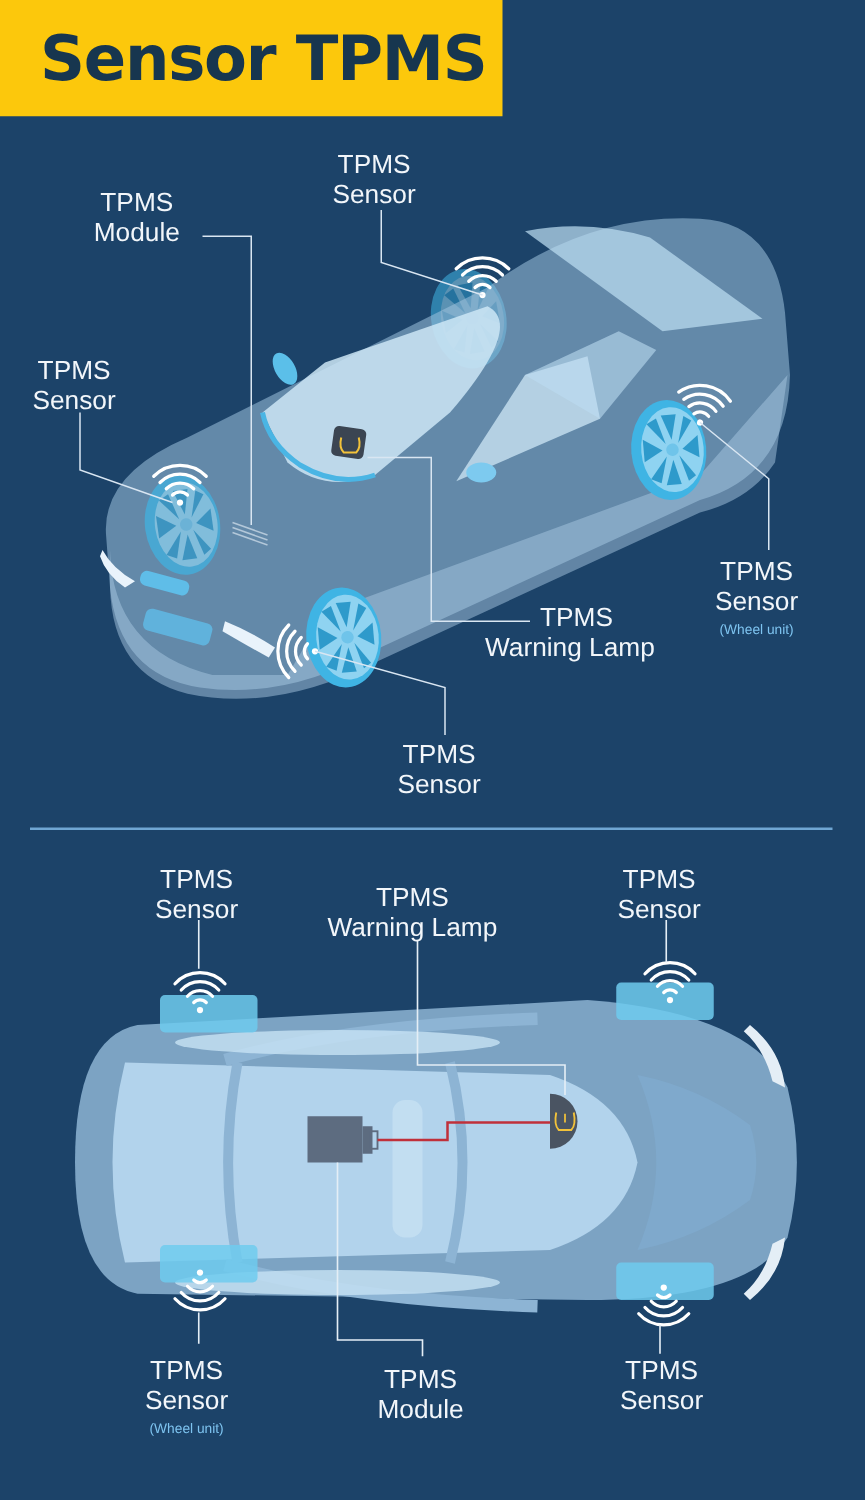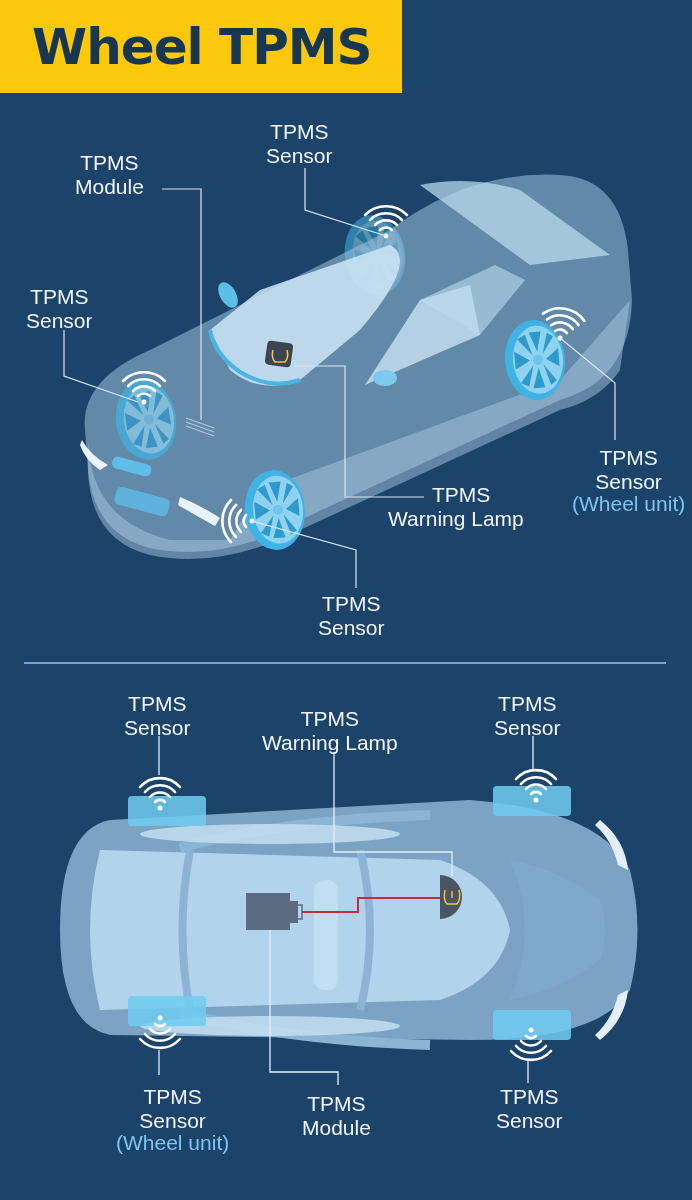--- a/index.html
+++ b/index.html
@@ -1,29 +1,29 @@
 <!DOCTYPE html>
 <html><head>
 <meta charset="utf-8">
 <style>
   html,body{margin:0;padding:0;}
   body{width:692px;height:1200px;background:#1c4369;overflow:hidden;position:relative;font-family:"Liberation Sans","DejaVu Sans",sans-serif;}
   .title-box{position:absolute;left:0;top:0;width:402px;height:93px;background:#fcc80c;}
   .title{position:absolute;left:32px;top:12px;font-family:"DejaVu Sans",sans-serif;font-weight:bold;font-size:50px;color:#17364f;letter-spacing:-1px;line-height:70px;white-space:nowrap;}
   .lbl{position:absolute;color:#f2f6fa;font-size:21px;line-height:24px;text-align:center;white-space:nowrap;}
   .lbl span{display:block;}
-  .sub{color:#7ec4f0 !important;font-size:21px;line-height:20px;}
+  .sub{color:#7ec4f0 !important;font-size:11px;line-height:20px;}
   svg{position:absolute;left:0;top:0;}
   .divider{position:absolute;left:24px;top:662px;width:642px;height:2px;background:#6fa6d3;}
 </style>
 </head>
 <body>
 
 <div class="title-box">
-  <div class="title">Wheel TPMS</div>
+  <div class="title">Sensor TPMS</div>
 </div>
 
 <svg width="692" height="660" viewBox="0 0 692 660">
   <defs>
     <g id="wheelA">
       <ellipse cx="0" cy="0" rx="30" ry="40" fill="#3fb4e4"></ellipse>
       <ellipse cx="3" cy="0" rx="25" ry="34" fill="#8fd3f1"></ellipse>
       <g fill="#2e9acb">
         <polygon points="3,-8 -4,-28 8,-28"></polygon>
           <polygon points="3,8 -4,28 8,28"></polygon>

